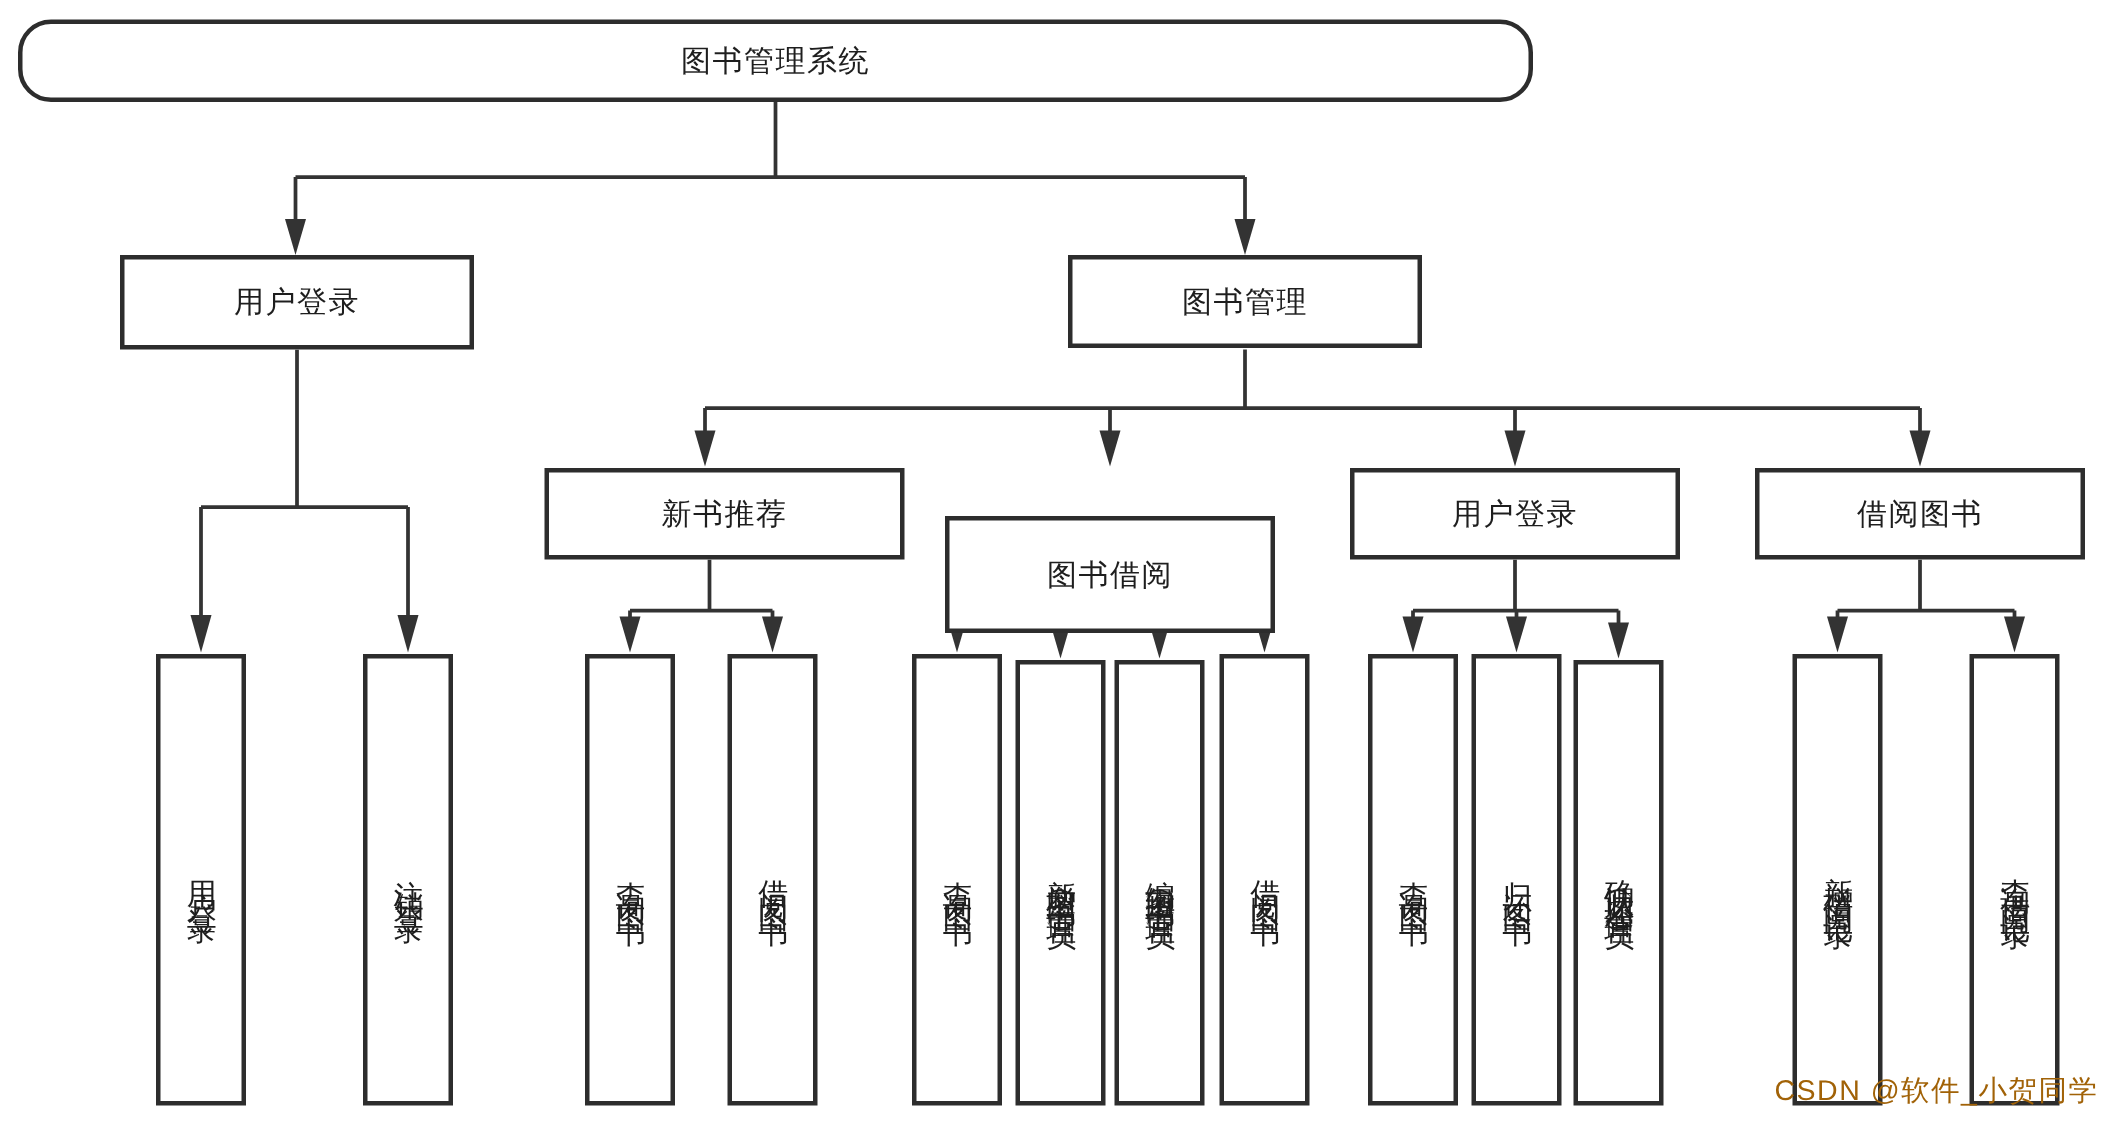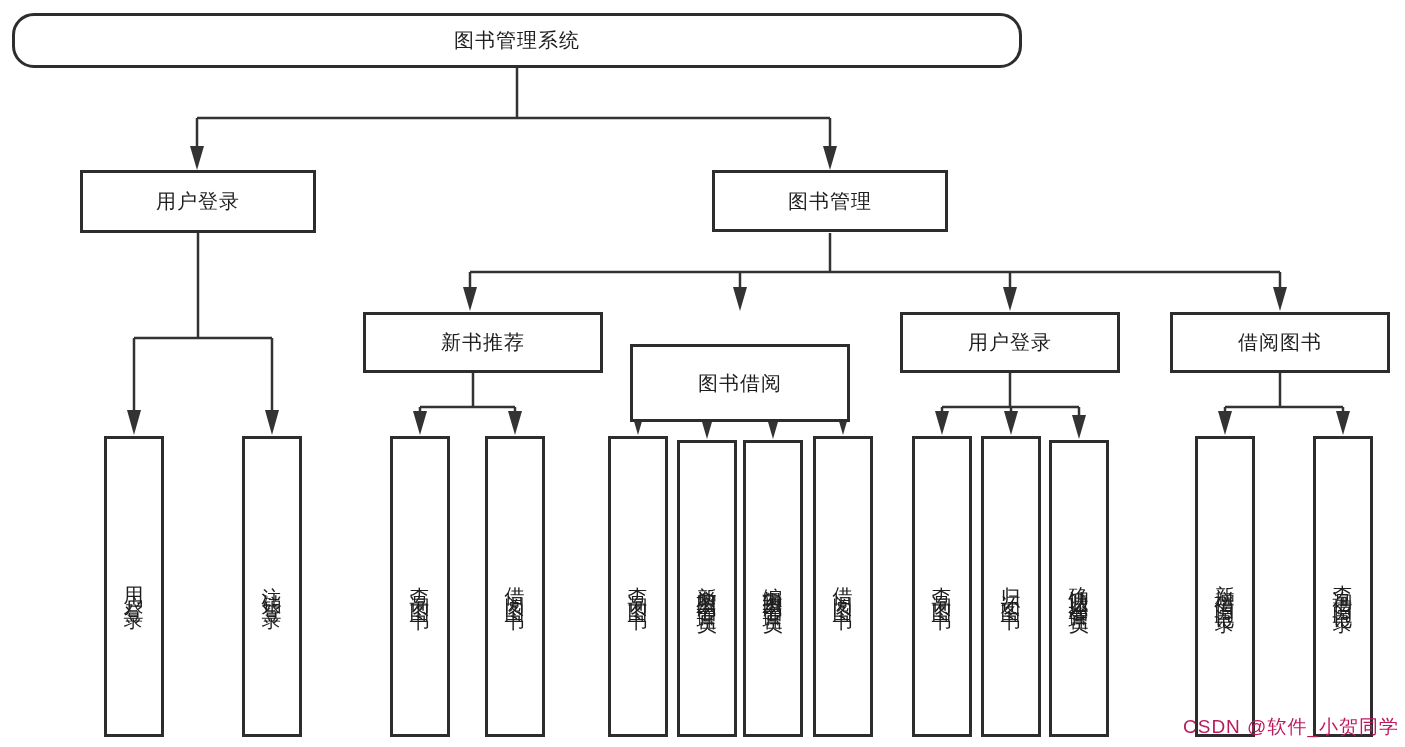--- a/index.html
+++ b/index.html
@@ -43,21 +43,21 @@
     text-orientation: mixed;
     letter-spacing: 8px;
     line-height: 1;
     white-space: normal;
   }
   .watermark {
     position: absolute;
     left: 1183px;
     top: 714px;
     font-size: 19px;
-    color: #be185d;
+    color: #a16207;
     letter-spacing: 1px;
     z-index: 3;
     white-space: nowrap;
   }
 </style>
 </head>
 <body>
 
 <div class="canvas">
 

